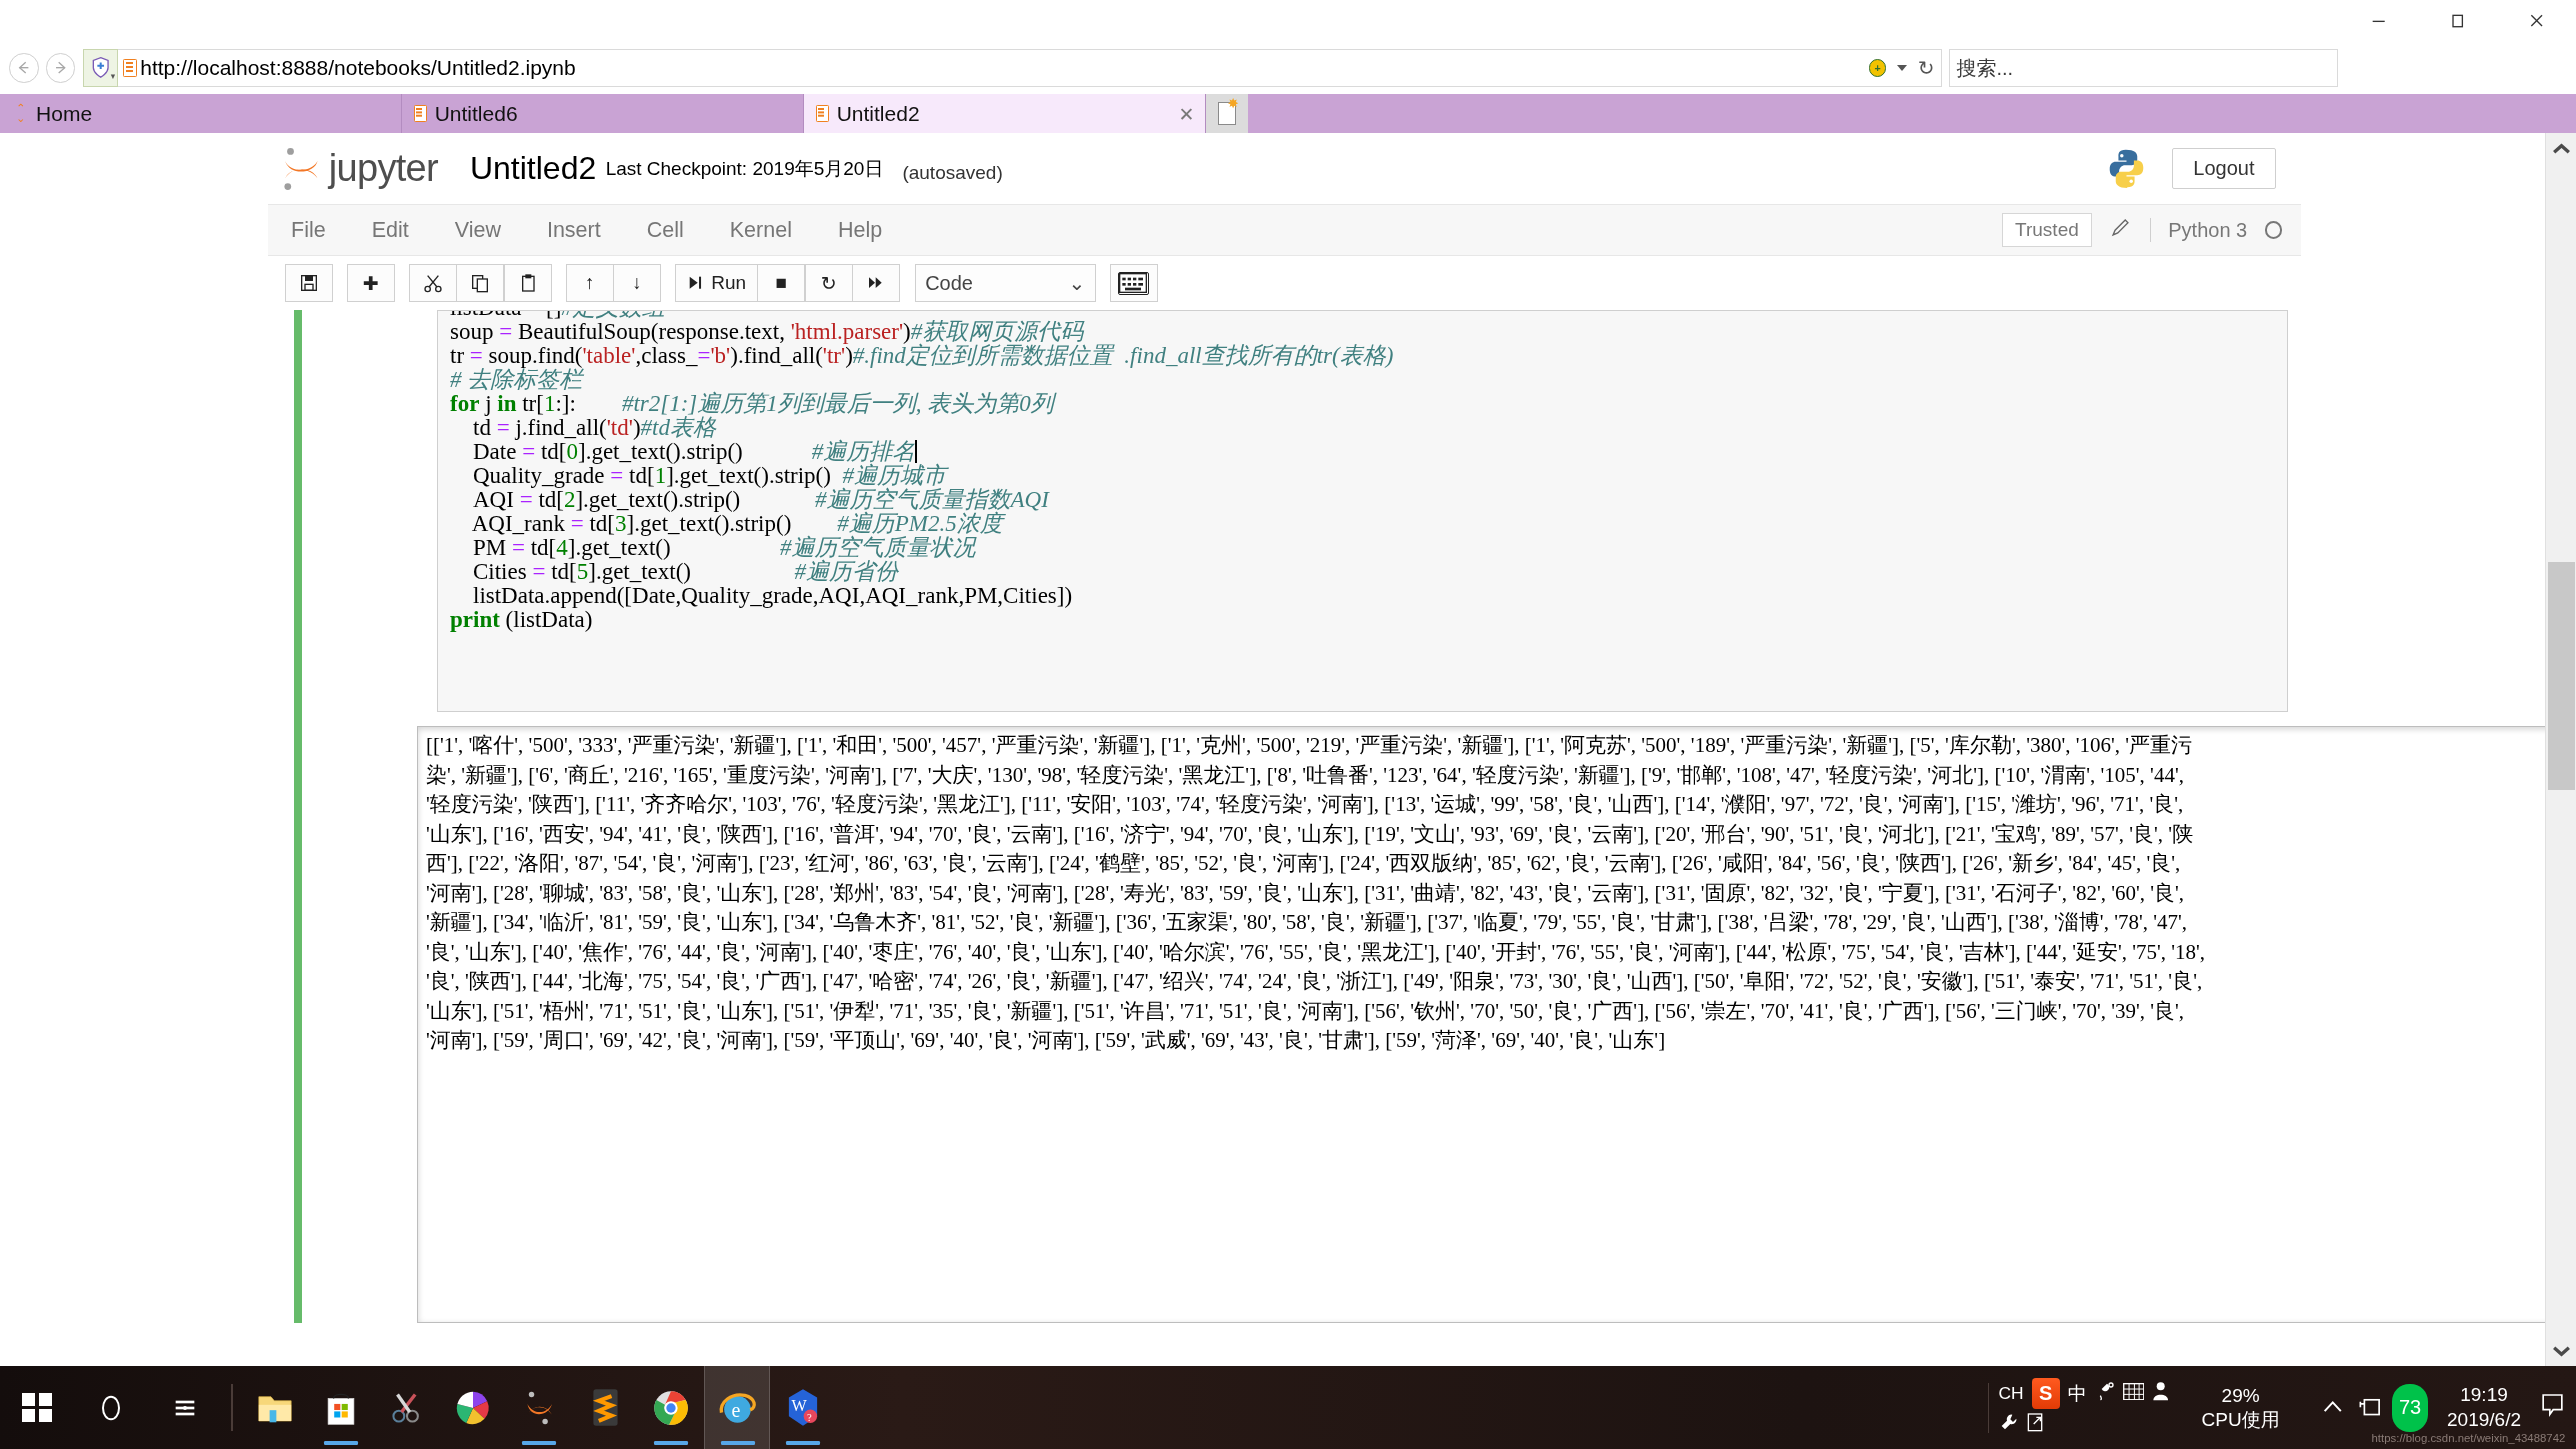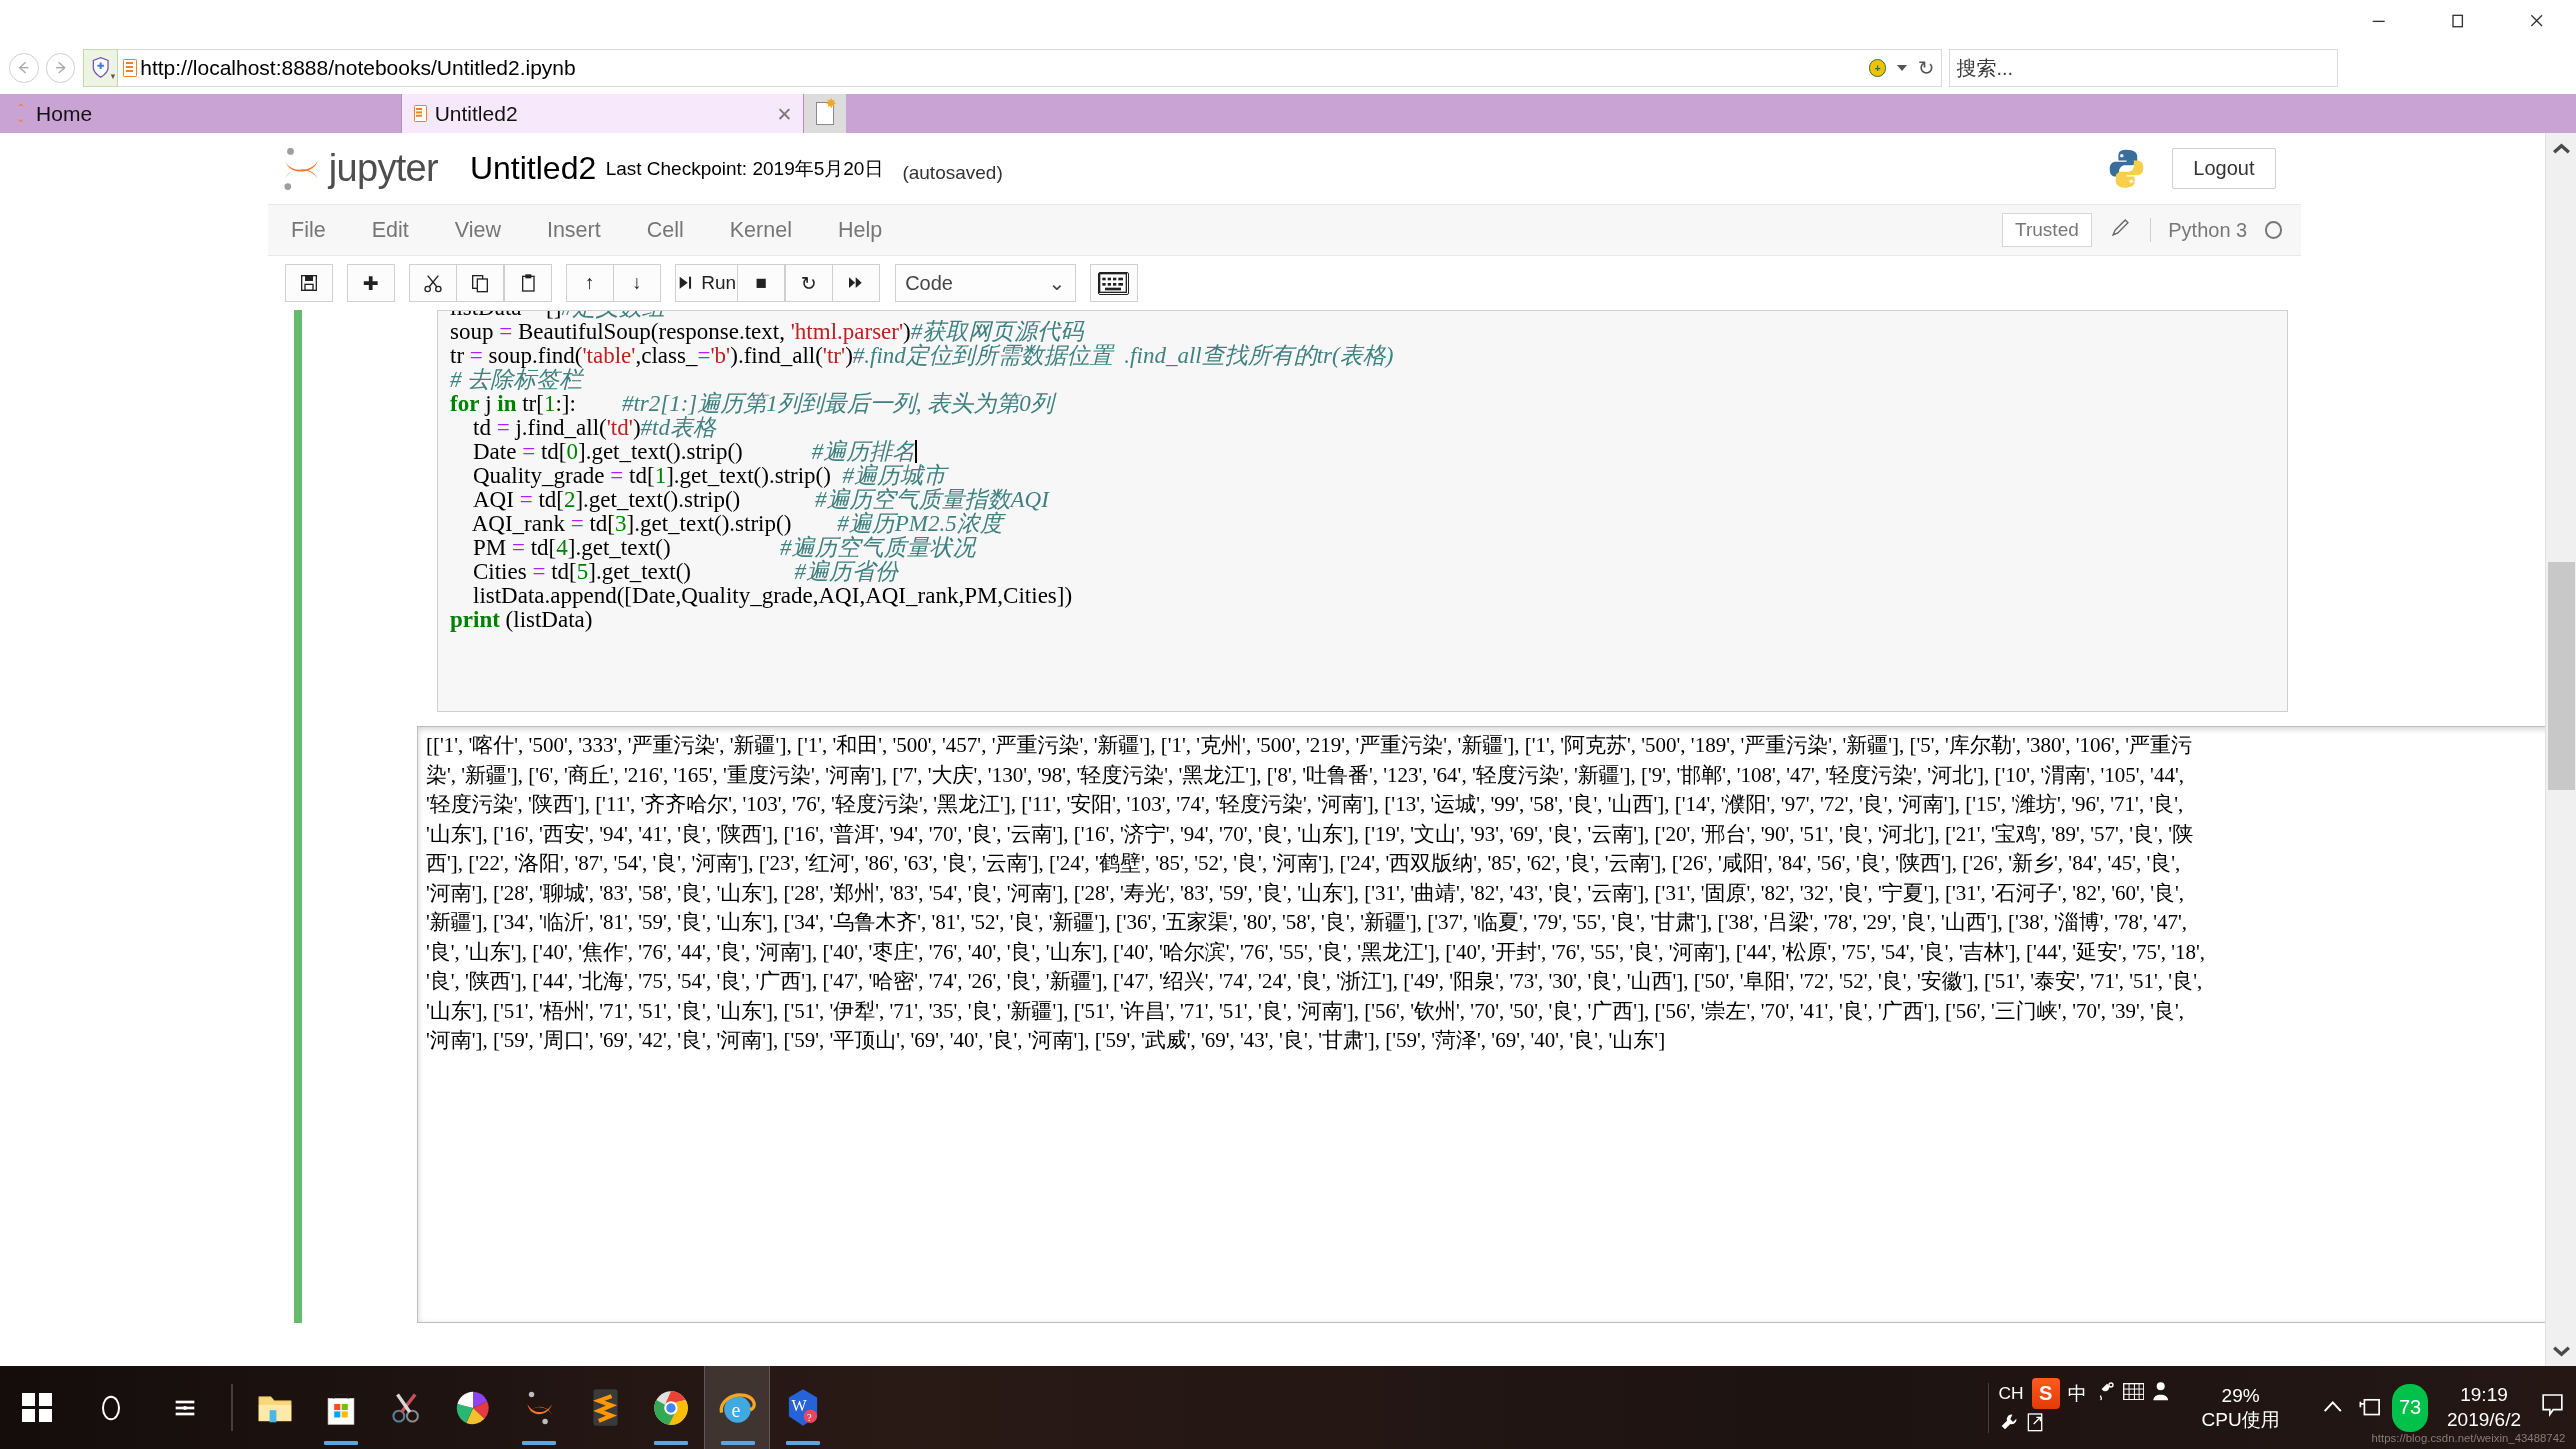--- a/index.html
+++ b/index.html
@@ -139,21 +139,21 @@
   .jp-toolbar {
     position:absolute; left:268px; top:123px; width:2033px; height:54px;
     background:#fff; display:flex; align-items:center; padding-left:17.4px; gap:0;
   }
   .tb-group { display:flex; margin-right:14.8px; }
   .tb-btn {
     width:48px; height:38px; border:0.7px solid #d0d0d0; background:#fcfcfc;
     display:flex; align-items:center; justify-content:center; margin-left:-0.7px;
     font-size:19px; color:#222;
   }
-  .tb-btn.run { width:auto; padding:0 1px; gap:6.7px; }
+  .tb-btn.run { width:auto; padding:0 11px; gap:6.7px; }
   .tb-select {
     width:181px; height:38px; border:0.7px solid #d0d0d0; background:#fdfdfd;
     display:flex; align-items:center; justify-content:space-between;
     padding:0 9.4px; font-size:20px; color:#444; margin-right:14.8px;
   }
 
   
   .nb-body {
     position:absolute; left:268px; top:177px; width:2033px; height:1055px;
     background:#fff;
@@ -315,20 +315,24 @@
       <span class="ph">搜索...</span>
 
     </div>
 
   </div>
 
   <div class="tabstrip">
     <div class="tab inactive home">
       <span class="home-ic">⌃<span style="display:block">⌄</span></span>
       <span class="tlabel">Home</span>
+    </div>
+    <div class="tab inactive t2">
+      <span class="tabicon"></span>
+      <span class="tlabel">Untitled6</span>
     </div>
     <div class="tab active t3">
       <span class="tabicon"></span>
       <span class="tlabel">Untitled2</span>
       <span class="tab-x">✕</span>
     </div>
     <div class="newtab">
       <span class="newtab-ic"></span>
     </div>
   </div>

